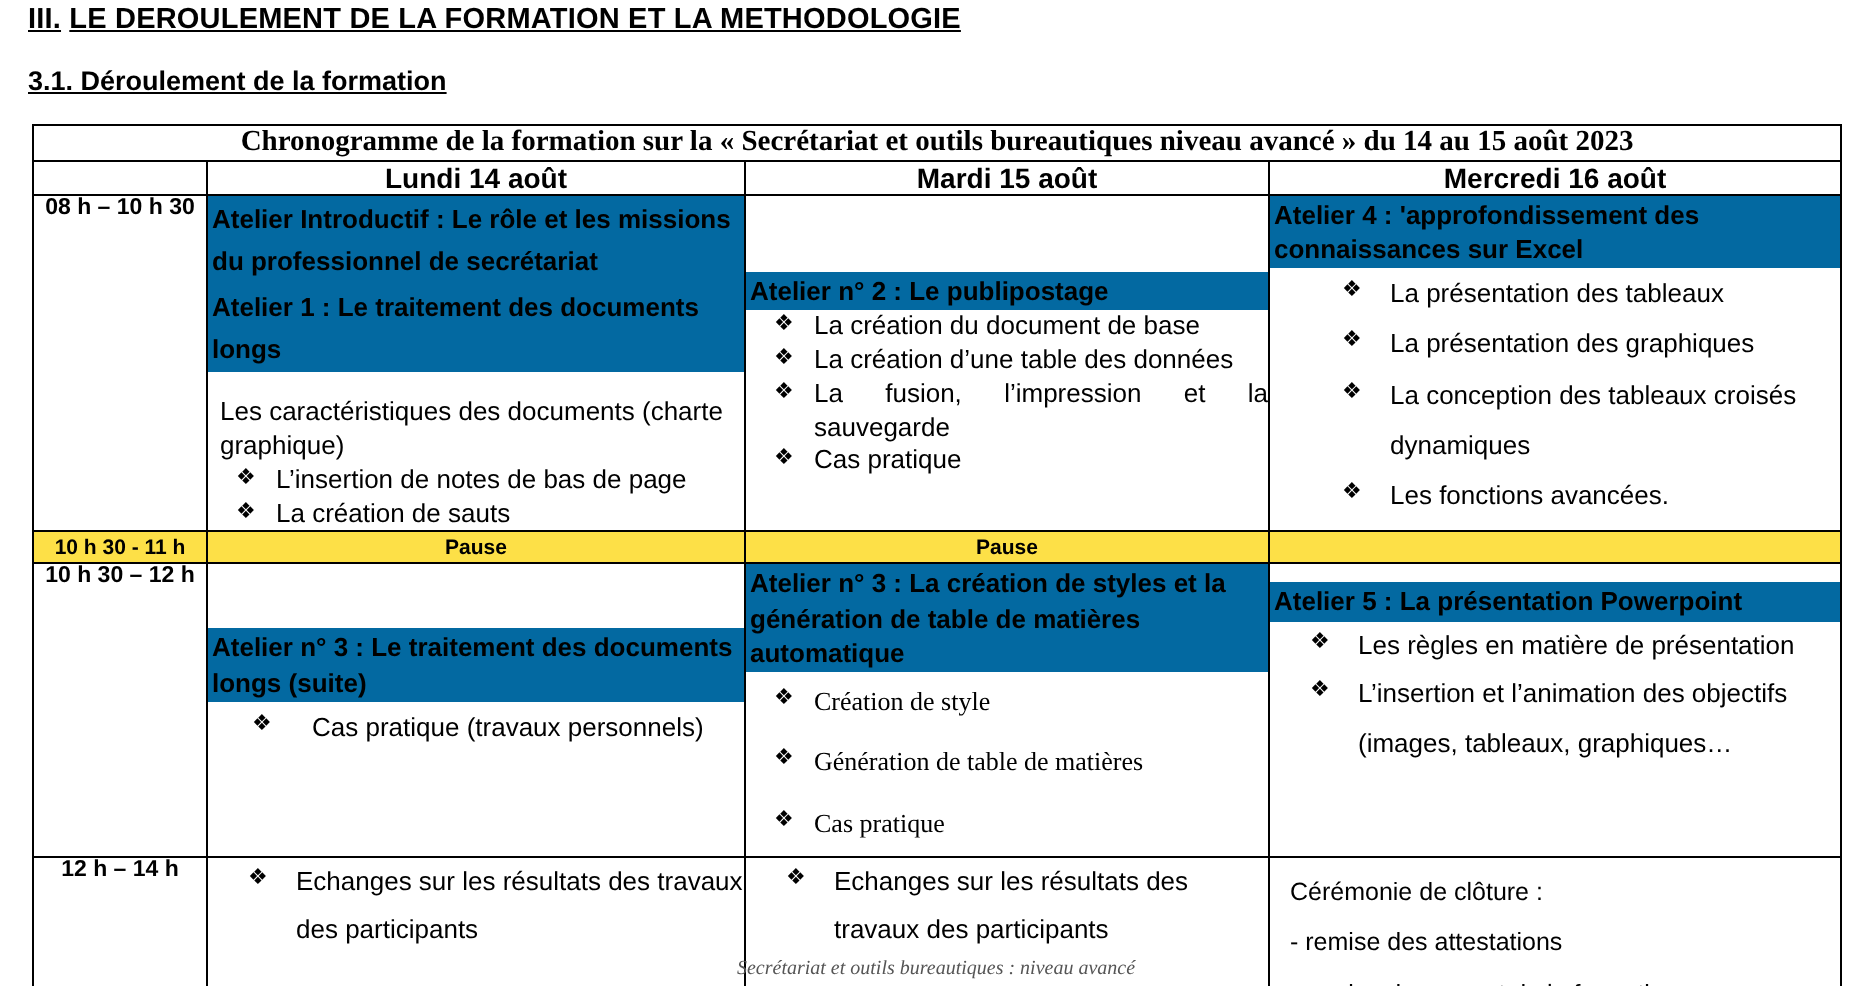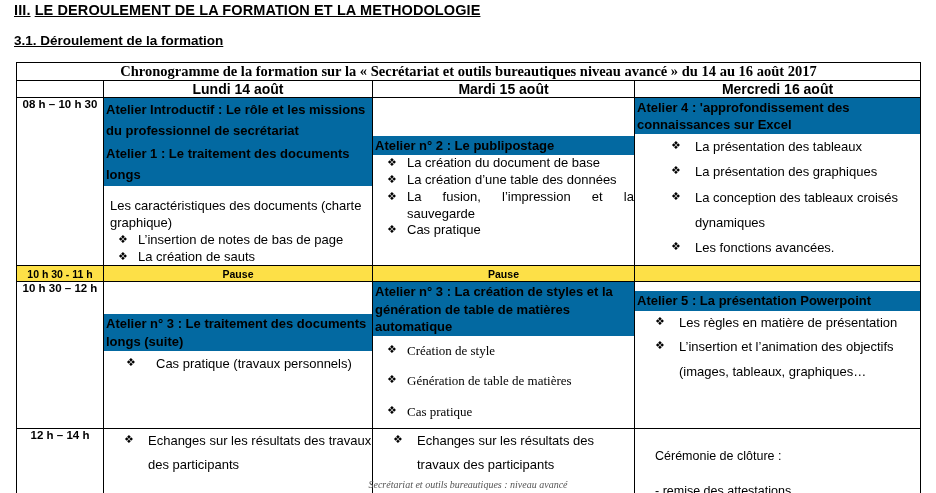--- a/index.html
+++ b/index.html
@@ -166,21 +166,21 @@
   ul.bul.wide li { padding-left: 52px; line-height: 1.95; }
   ul.bul.wide li::before { left: 22px; line-height: 2.05; }
   ul.bul.sp li { line-height: 2.35; font-family: Liberation Serif, serif; }
   ul.bul.sp li::before { line-height: 2.45; }
   ul.bul.mid li { line-height: 1.95; padding-left: 42px; margin-left: 18px; }
   ul.bul.mid li::before { left: 18px; line-height: 2.05; }
   ul.bul.tail li { line-height: 1.9; padding-left: 44px; }
   ul.bul.tail li::before { left: 20px; line-height: 1.95; }
 
   .plain-lines {
-    margin: 18px;
+    margin: 8px;
     padding: 2px 0 0 2px;
     font-size: 12.5px;
     line-height: 1.26;
   }
 
   
   .footer {
     position: absolute;
     left: 0;
     top: 479px;
@@ -208,21 +208,21 @@
     <table class="chrono">
       <colgroup>
         <col class="c-time">
         <col class="c-mon">
         <col class="c-tue">
         <col class="c-wed">
       </colgroup>
       <tbody>
 
         <tr>
-          <td class="band-title" colspan="4">Chronogramme de la formation sur la « Secrétariat et outils bureautiques niveau avancé » du 14 au 16 août 2017</td>
+          <td class="band-title" colspan="4">Chronogramme de la formation sur la « Secrétariat et outils bureautiques niveau avancé » du 14 au 15 août 2023</td>
         </tr>
 
         <tr>
           <td class="blank-head"></td>
           <td class="day-head">Lundi 14 août</td>
           <td class="day-head">Mardi 15 août</td>
           <td class="day-head">Mercredi 16 août</td>
         </tr>
 
         <tr>

